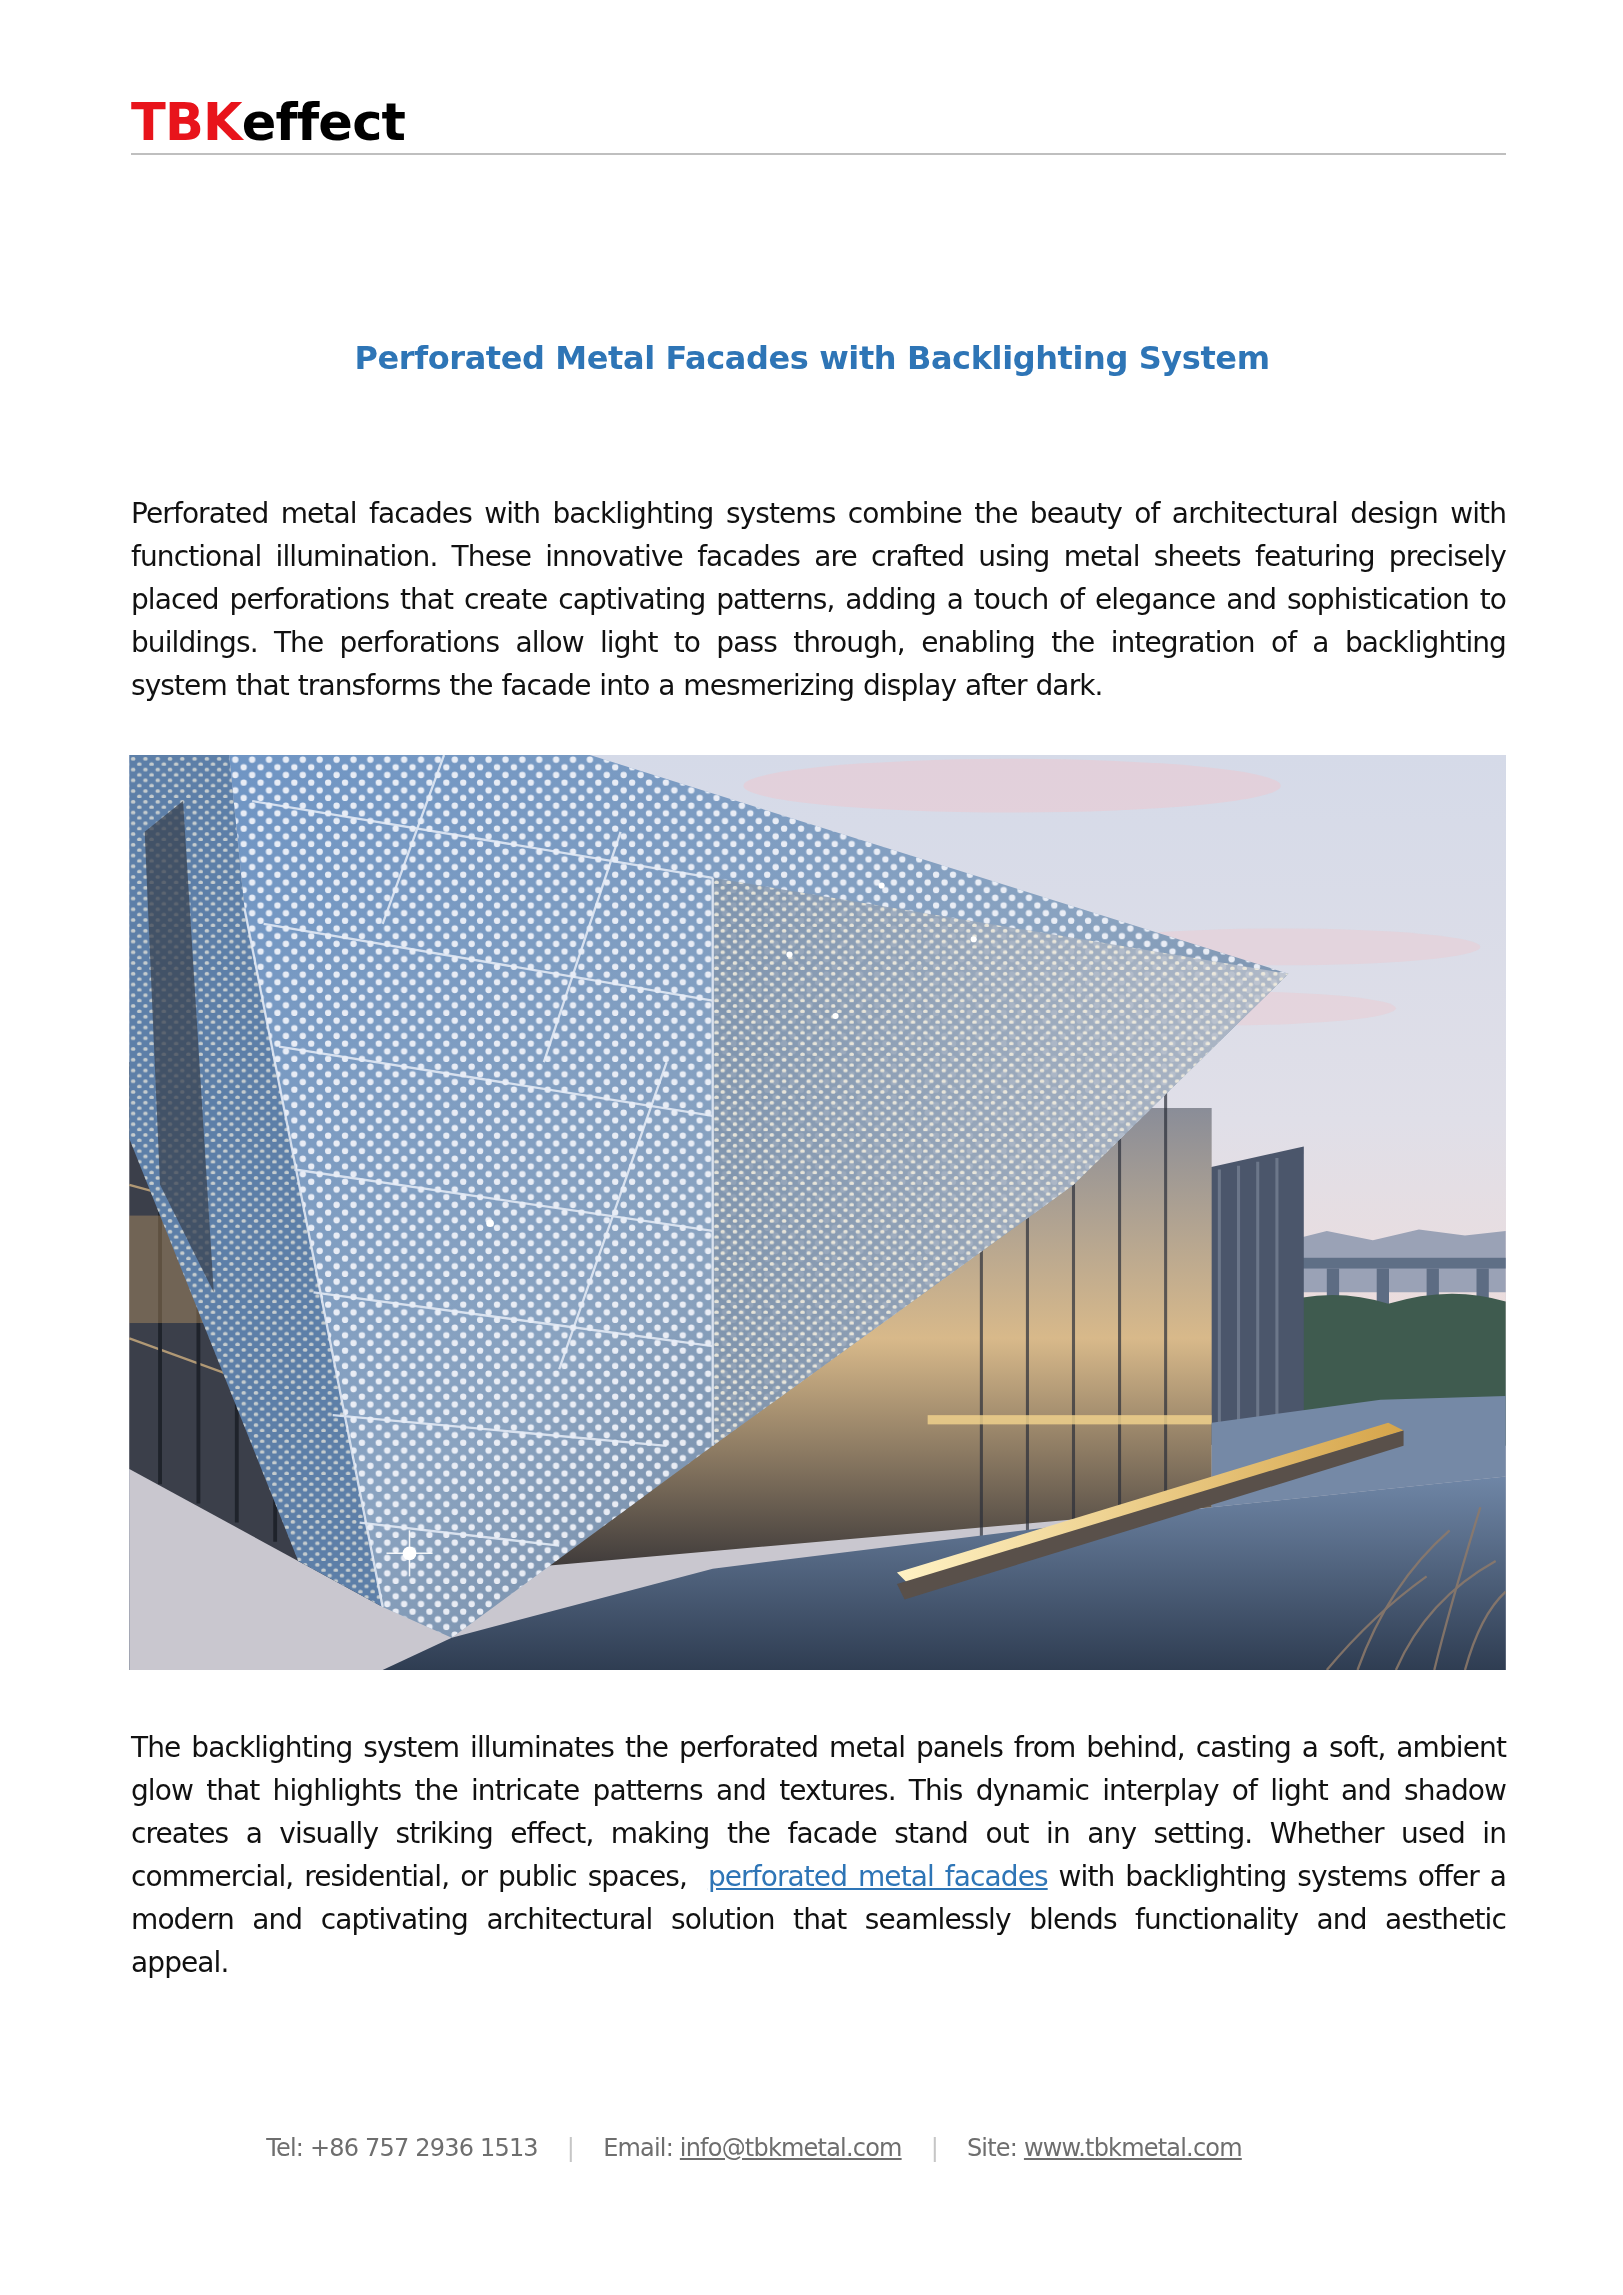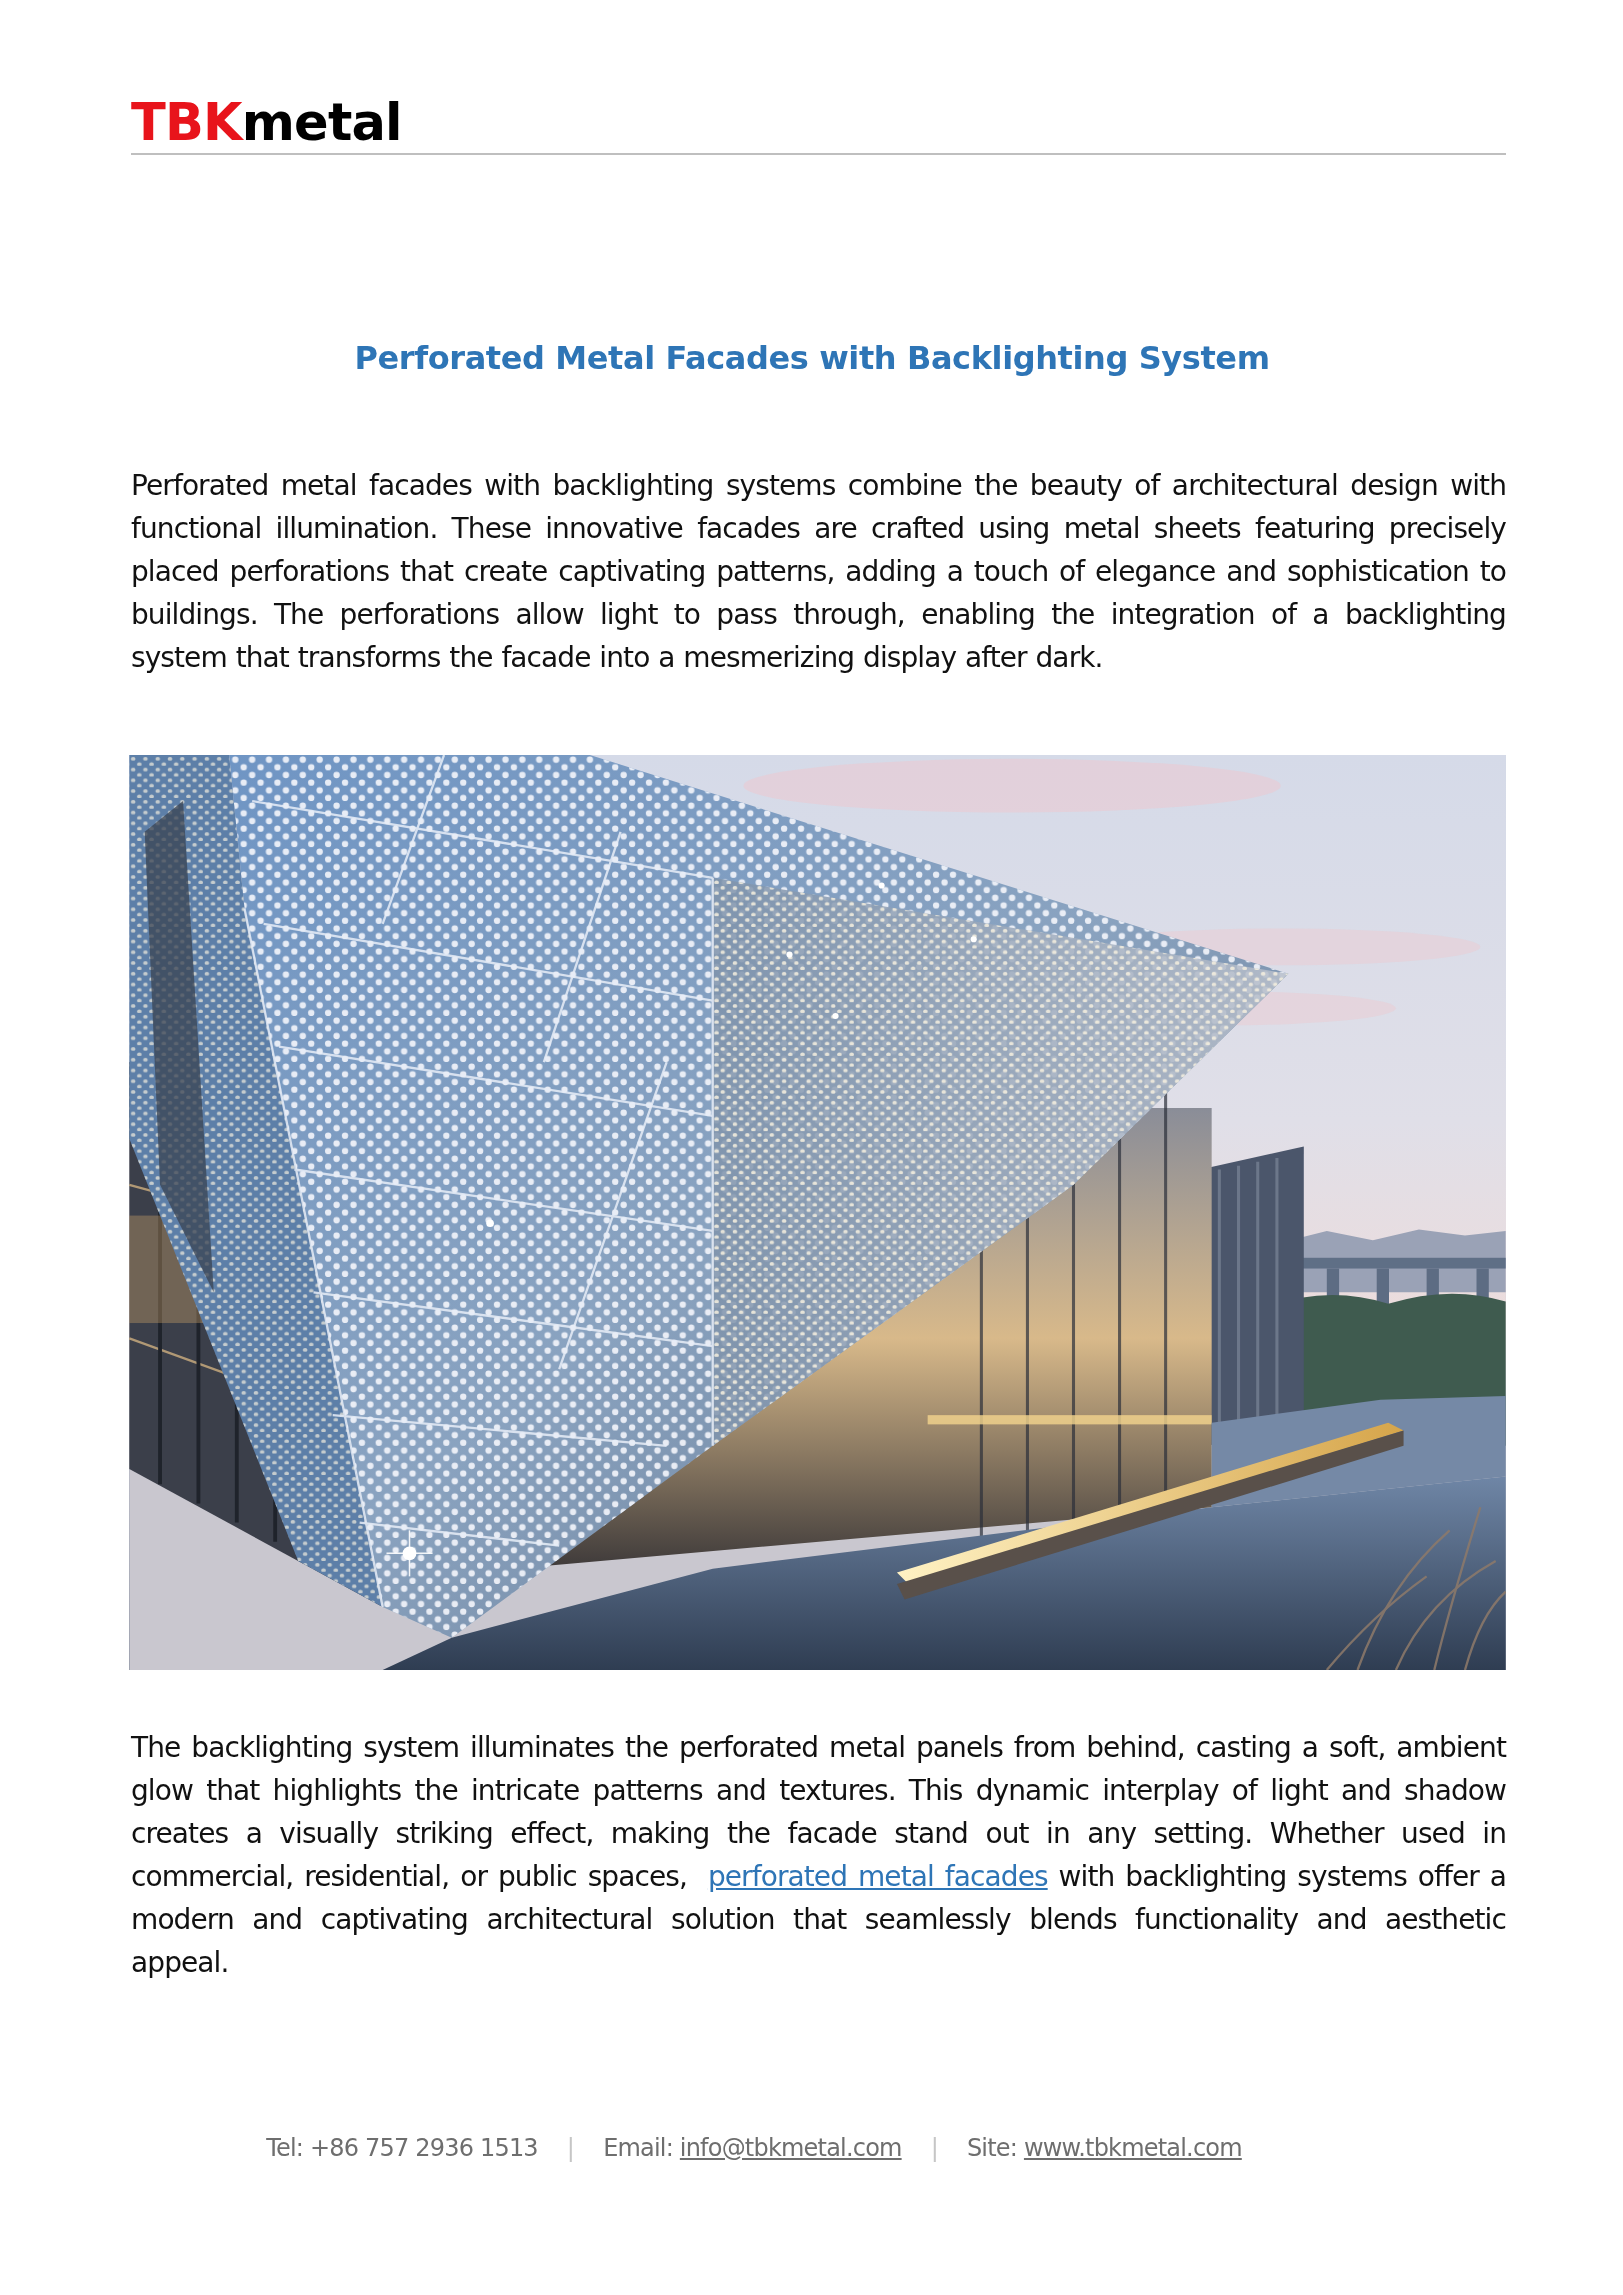--- a/index.html
+++ b/index.html
@@ -10,39 +10,39 @@
           font-family: "DejaVu Sans", sans-serif; font-weight: bold; font-size: 51px; letter-spacing: -0.8px; line-height: 1; justify-content: space-between; }
   .logo .red { color: #e8141b; }
   .logo .black { color: #000; }
   .header-rule { position: absolute; left: 131px; top: 153px; width: 1375px; height: 2.3px; background: #bfbfbf; }
 
   .title { position: absolute; left: 0; width: 1624px; top: 339px; text-align: center;
            color: #2e75b6; font-weight: bold; font-size: 32px; font-family: "DejaVu Sans", sans-serif; letter-spacing: -0.4px; }
 
   .para { position: absolute; left: 131px; width: 1375px; font-size: 28px; line-height: 43px;
           text-align: justify; color: #111; font-family: "DejaVu Sans", sans-serif; letter-spacing: -0.9px; word-spacing: 0.8px; }
-  .para1 { top: 464px; }
+  .para1 { top: 492px; }
   .para2 { top: 1726px; }
   .para a { color: #2e75b6; text-decoration: underline; margin-left: 10px; }
 
   .photo { position: absolute; left: 129px; top: 755px; width: 1377px; height: 915px; overflow: hidden;
            background: linear-gradient(180deg, #d3d9e6 0%, #dcdfe9 35%, #e9dfe2 55%, #b9bfcc 70%, #4a5a72 100%); }
   .photo svg { display: block; }
 
   .footer { position: absolute; left: 0; width: 1508px; top: 2134px; text-align: center; font-size: 24px;
             color: #6e6e6e; font-family: "DejaVu Sans", sans-serif; letter-spacing: -0.8px; }
   .footer .sep { color: #c6c6c6; margin: 0 29px; }
   .footer a { color: #6e6e6e; text-decoration: underline; }
 </style>
 </head>
 <body>
 
 <div class="logo">
   <span class="red">TBK</span>
-    <span class="black">metal</span>
+    <span class="black">effect</span>
 </div>
 <div class="header-rule"></div>
 
 <h1 class="title" style="margin:0;">Perforated Metal Facades with Backlighting System</h1>
 
 <p class="para para1" style="margin:0;">Perforated metal facades with backlighting systems combine the beauty of architectural design with functional illumination. These innovative facades are crafted using metal sheets featuring precisely placed perforations that create captivating patterns, adding a touch of elegance and sophistication to buildings. The perforations allow light to pass through, enabling the integration of a backlighting system that transforms the facade into a mesmerizing display after dark.</p>
 
 <div class="photo" title="Angular perforated metal facade with backlit panels, glass curtain wall, reflecting pool with lit edge, and dusk sky">
   <svg width="1377" height="915" viewBox="0 0 1793 1192" xmlns="http://www.w3.org/2000/svg">
     <defs>

